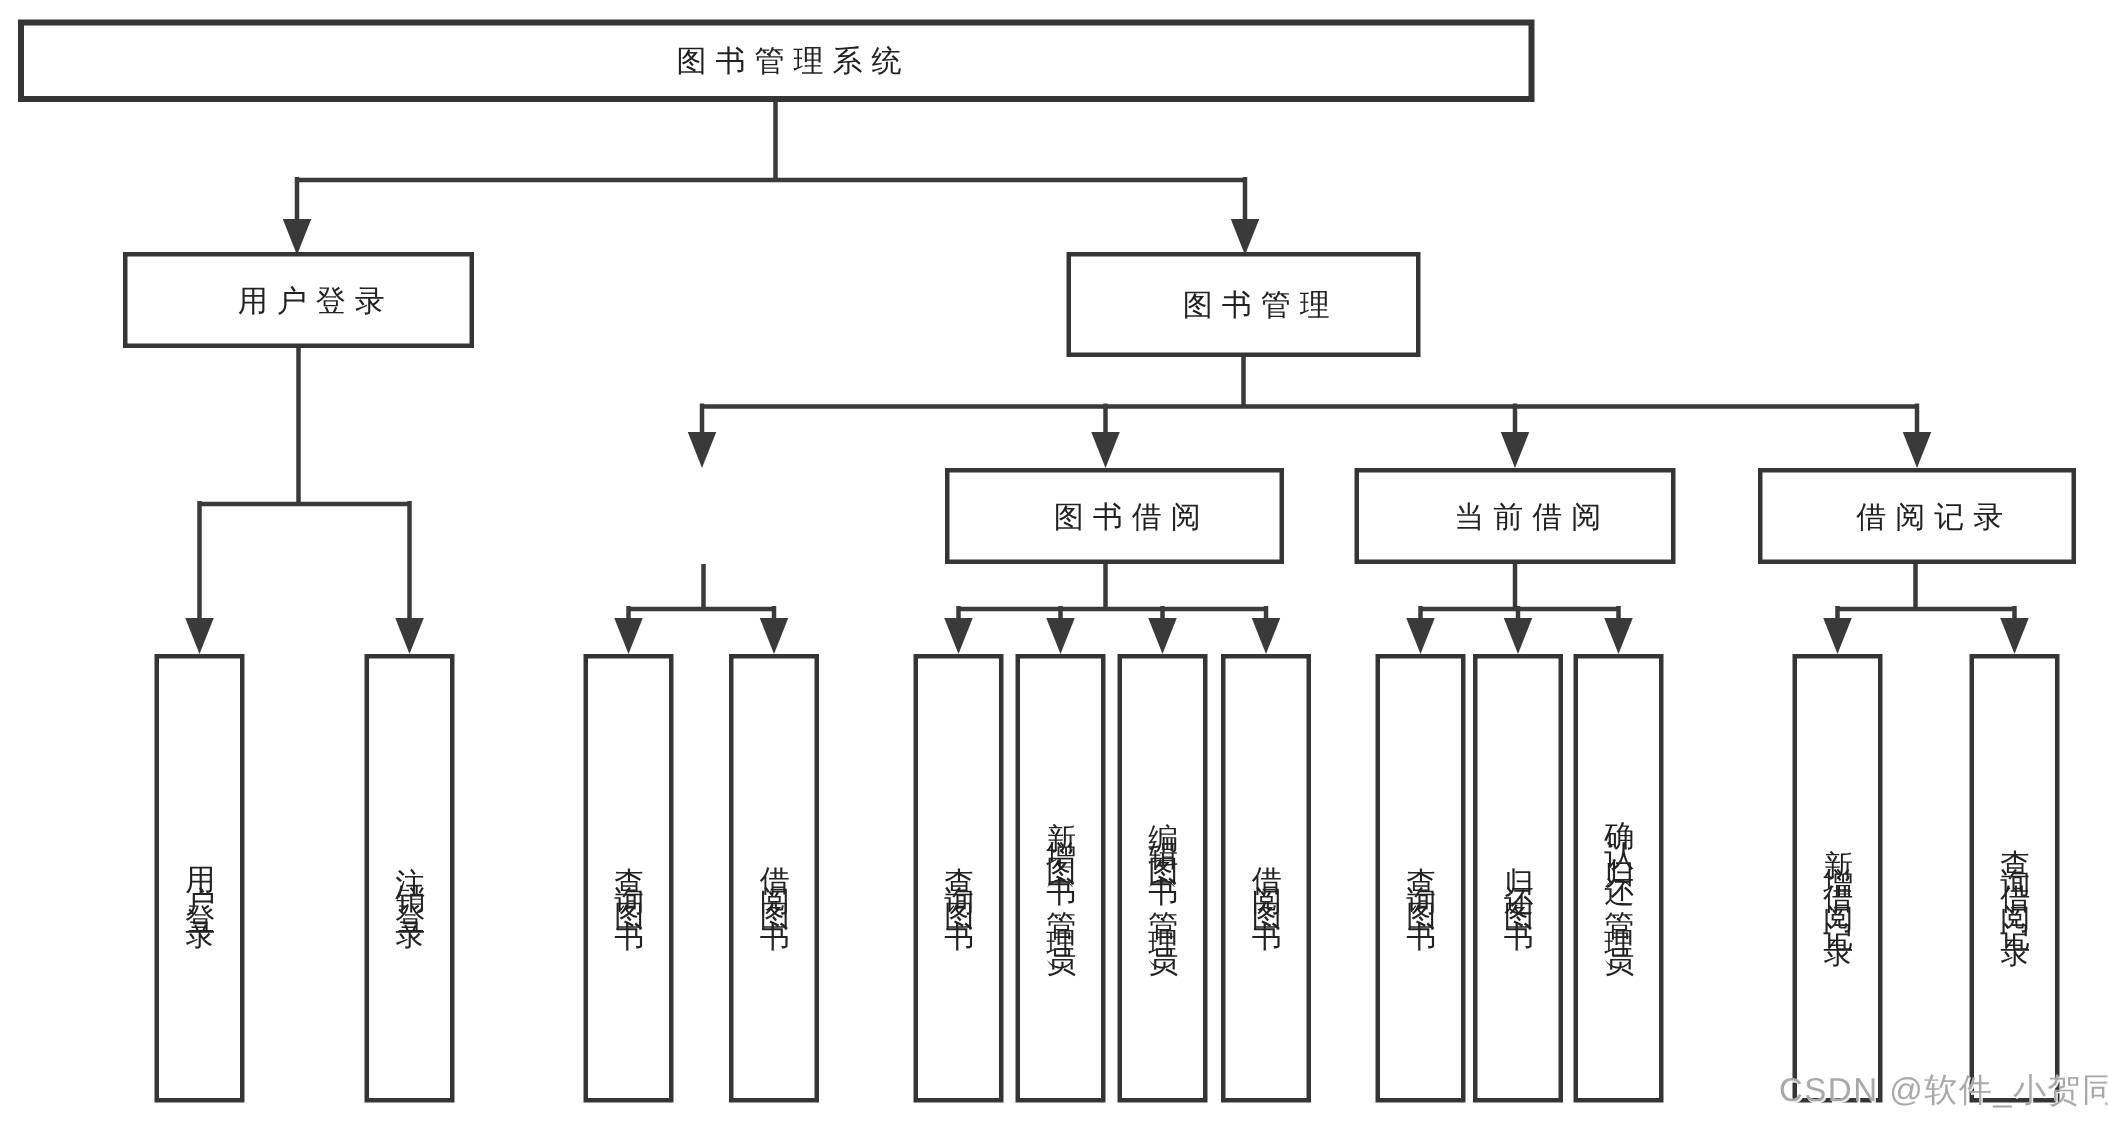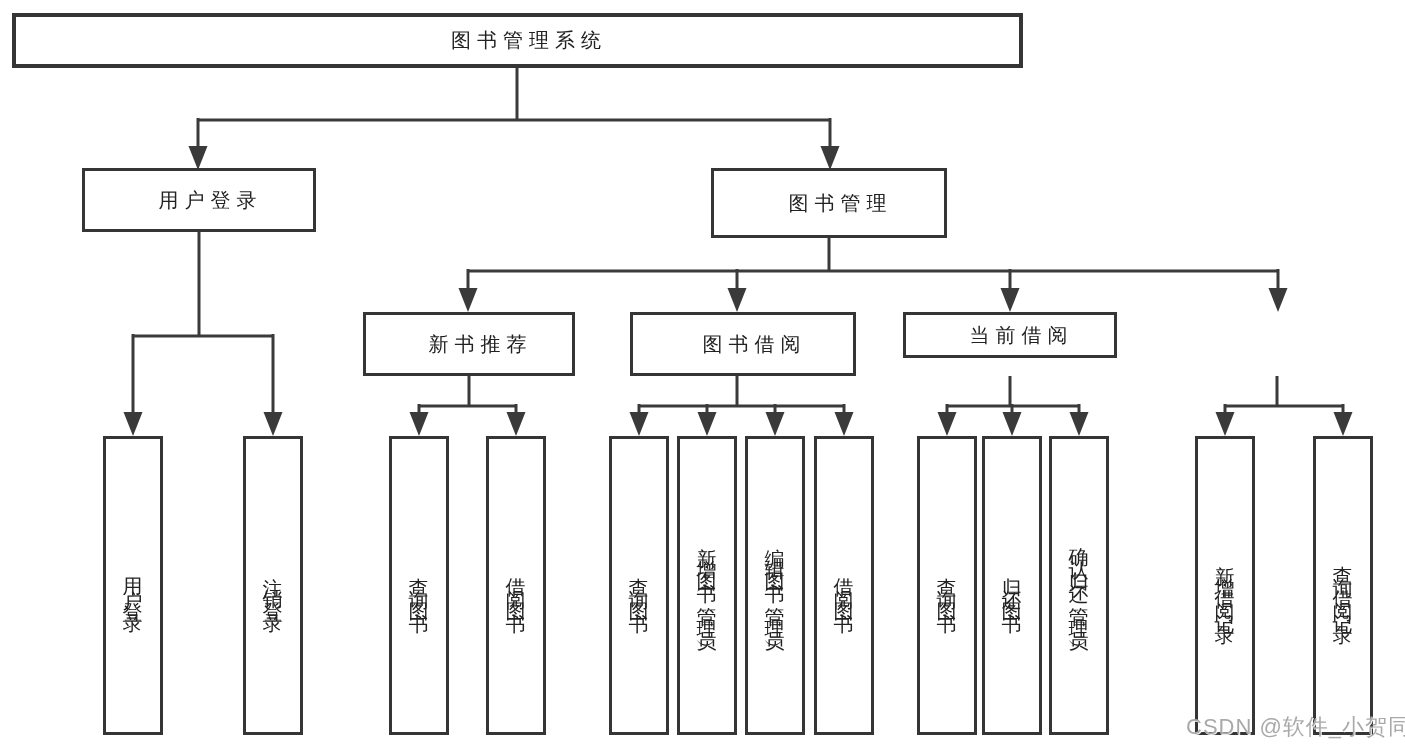--- a/index.html
+++ b/index.html
@@ -133,23 +133,23 @@
     <polygon points="1215.5,412 1234.5,412 1225,436"></polygon>
     <line x1="1343" y1="404" x2="1343" y2="414"></line>
     <polygon points="1333.5,412 1352.5,412 1343,436"></polygon>
   </svg>
 
   <div class="hbox root" style="left:12px;top:13px;width:1011px;height:55px;">图书管理系统</div>
 
   <div class="hbox" style="left:82px;top:168px;width:234px;height:64px;">用户登录</div>
   <div class="hbox" style="left:711px;top:168px;width:236px;height:70px;">图书管理</div>
 
-  <div class="hbox" style="left:363px;top:312px;width:212px;height:64px;">新书推荐</div>
   <div class="hbox" style="left:630px;top:312px;width:226px;height:64px;">图书借阅</div>
-  <div class="hbox" style="left:903px;top:312px;width:214px;height:46px;">当前借阅</div>
+  <div class="hbox" style="left:903px;top:312px;width:214px;height:64px;">当前借阅</div>
+  <div class="hbox" style="left:1172px;top:312px;width:212px;height:64px;">借阅记录</div>
 
   <div class="vbox" style="left:103px;top:436px;">用户登录</div>
   <div class="vbox" style="left:243px;top:436px;">注销登录</div>
 
   <div class="vbox" style="left:389px;top:436px;">查询图书</div>
   <div class="vbox" style="left:486px;top:436px;">借阅图书</div>
 
   <div class="vbox" style="left:609px;top:436px;">查询图书</div>
   <div class="vbox" style="left:677px;top:436px;">新增图书（管理员）</div>
   <div class="vbox" style="left:745px;top:436px;">编辑图书（管理员）</div>

